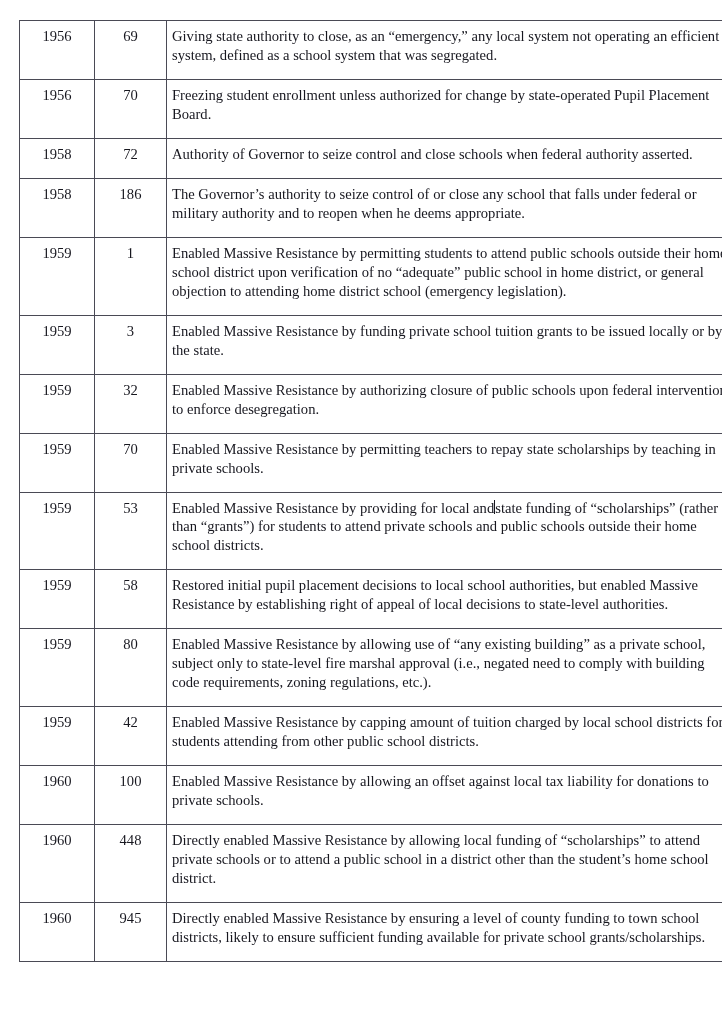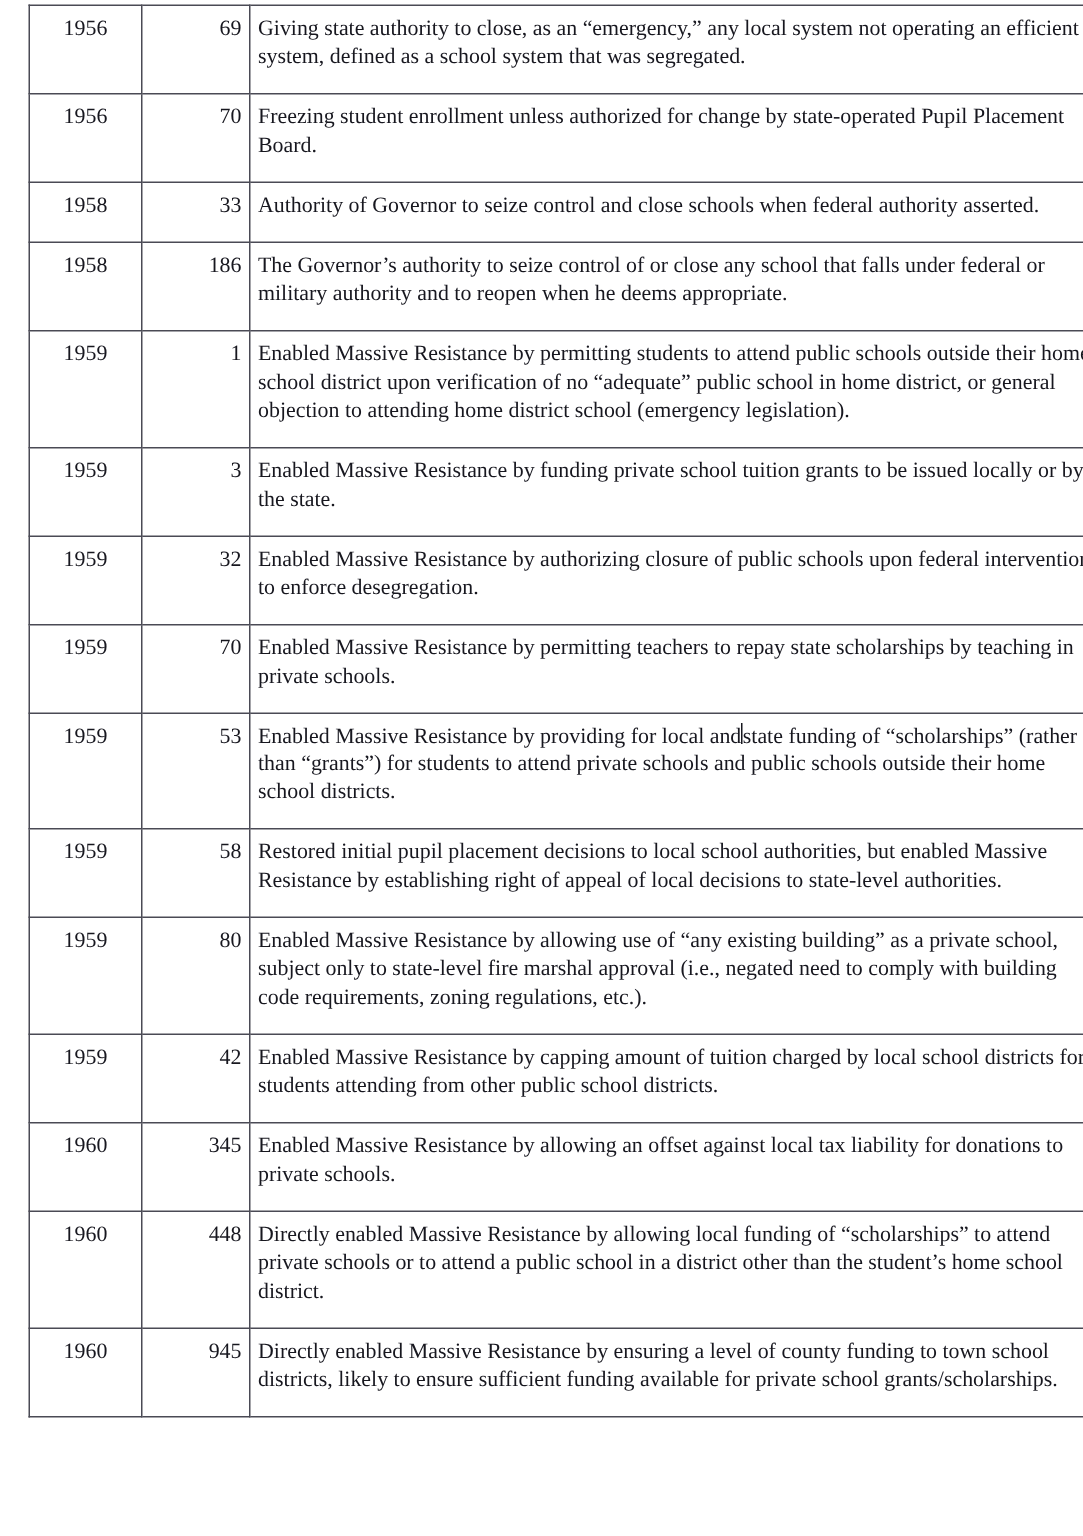--- a/index.html
+++ b/index.html
@@ -17,21 +17,21 @@
   .page {
     position: relative;
     width: 722px;
     height: 1024px;
     background: #ffffff;
     box-sizing: border-box;
   }
   .table-wrap {
     position: absolute;
     left: 19px;
-    top: 3px;
+    top: 20px;
     width: 682px;
   }
   table.legislation {
     border-collapse: collapse;
     width: 682px;
     table-layout: fixed;
   }
   table.legislation td {
     border: 1px solid #4a4a55;
     vertical-align: top;
@@ -40,21 +40,21 @@
     line-height: 1.30;
   }
   td.col-year {
     width: 64px;
     text-align: center;
     padding-left: 2px;
     padding-right: 2px;
   }
   td.col-num {
     width: 61px;
-    text-align: right;
+    text-align: center;
     padding-left: 2px;
     padding-right: 2px;
   }
   td.col-desc {
     width: 557px;
     text-align: left;
     padding-left: 7px;
     padding-right: 6px;
     hyphens: none;
   }
@@ -84,21 +84,21 @@
         </tr>
 
         <tr>
           <td class="col-year">1956</td>
           <td class="col-num">70</td>
           <td class="col-desc">Freezing student enrollment unless authorized for change by state-operated Pupil Placement Board.</td>
         </tr>
 
         <tr>
           <td class="col-year">1958</td>
-          <td class="col-num">33</td>
+          <td class="col-num">72</td>
           <td class="col-desc">Authority of Governor to seize control and close schools when federal authority asserted.</td>
         </tr>
 
         <tr>
           <td class="col-year">1958</td>
           <td class="col-num">186</td>
           <td class="col-desc">The Governor’s authority to seize control of or close any school that falls under federal or military authority and to reopen when he deems appropriate.</td>
         </tr>
 
         <tr>
@@ -144,21 +144,21 @@
         </tr>
 
         <tr>
           <td class="col-year">1959</td>
           <td class="col-num">42</td>
           <td class="col-desc">Enabled Massive Resistance by capping amount of tuition charged by local school districts for students attending from other public school districts.</td>
         </tr>
 
         <tr>
           <td class="col-year">1960</td>
-          <td class="col-num">345</td>
+          <td class="col-num">100</td>
           <td class="col-desc">Enabled Massive Resistance by allowing an offset against local tax liability for donations to private schools.</td>
         </tr>
 
         <tr>
           <td class="col-year">1960</td>
           <td class="col-num">448</td>
           <td class="col-desc">Directly enabled Massive Resistance by allowing local funding of “scholarships” to attend private schools or to attend a public school in a district other than the student’s home school district.</td>
         </tr>
 
         <tr>

